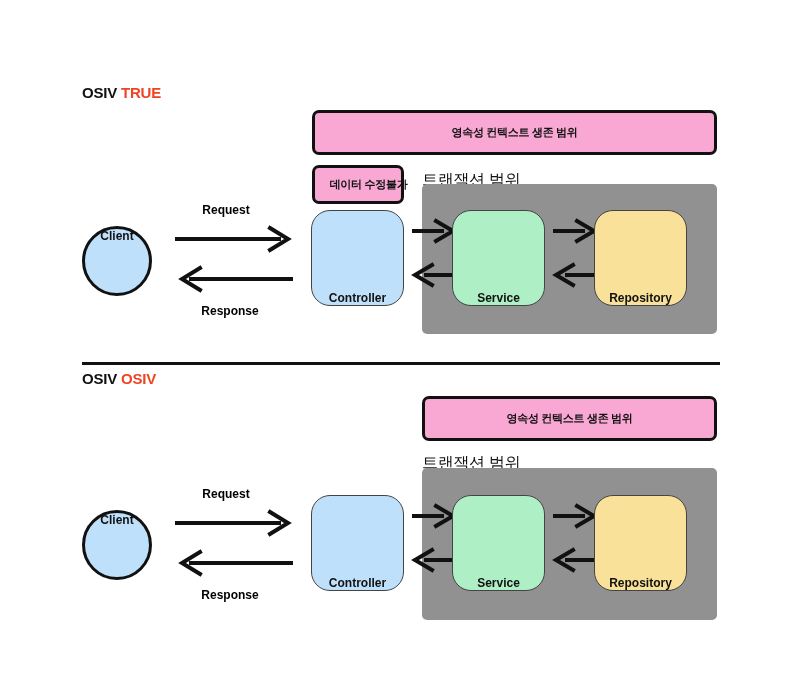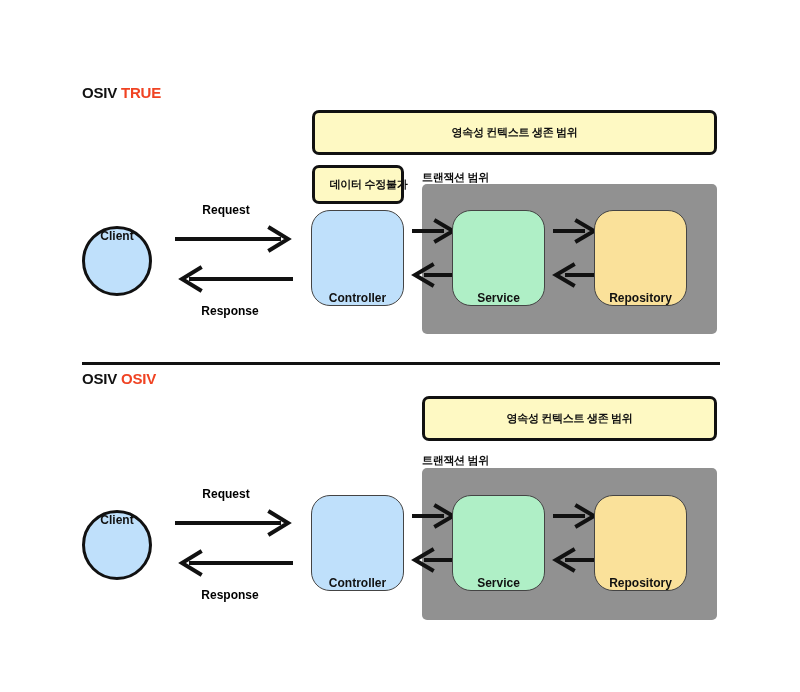--- a/index.html
+++ b/index.html
@@ -35,42 +35,42 @@
   
   .divider {
     background: #111111;
     height: 3px;
   }
 
   
   .outline-box {
     border: 3px solid #111111;
     border-radius: 7px;
-    background: #fef9c3;
+    background: #f9a8d4;
     box-sizing: border-box;
     display: flex;
     align-items: center;
     justify-content: center;
   }
   .outline-box .label {
     font-size: 11px;
     font-weight: bold;
     color: #111111;
     letter-spacing: -0.3px;
     white-space: nowrap;
   }
 
   
   .tx-region {
     background: #919191;
     border-radius: 5px;
   }
   .tx-caption {
-    font-size: 11px;
-    font-weight: bold;
+    font-size: 16px;
+    font-weight: normal;
     color: #111111;
     letter-spacing: -0.3px;
     white-space: nowrap;
   }
 
   
   .component {
     border: 1.5px solid #444444;
     border-radius: 19px;
     box-sizing: border-box;

